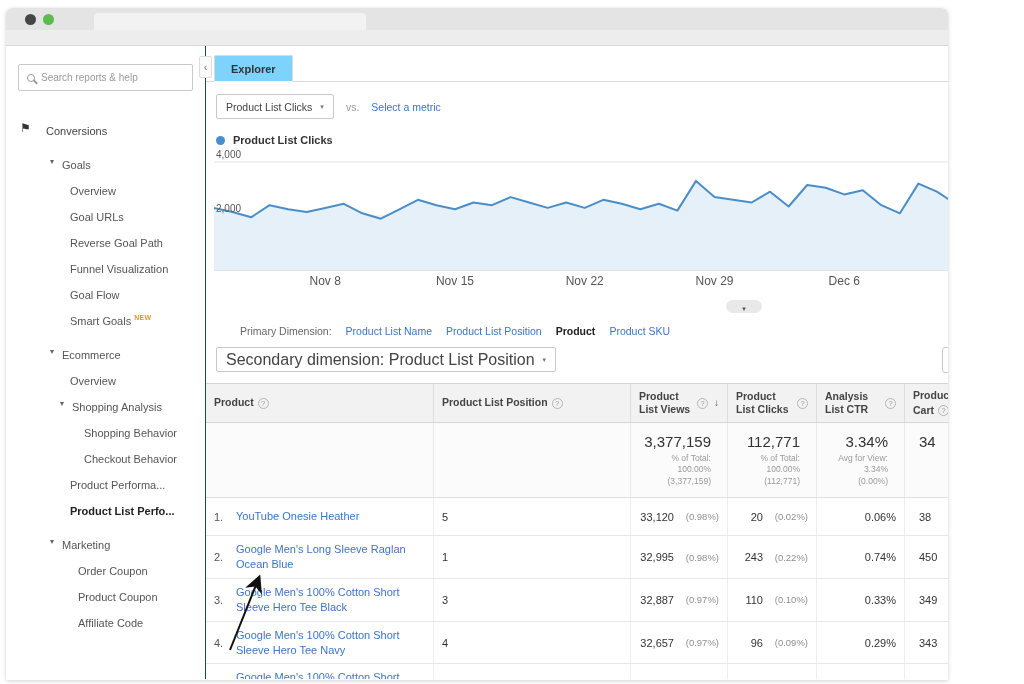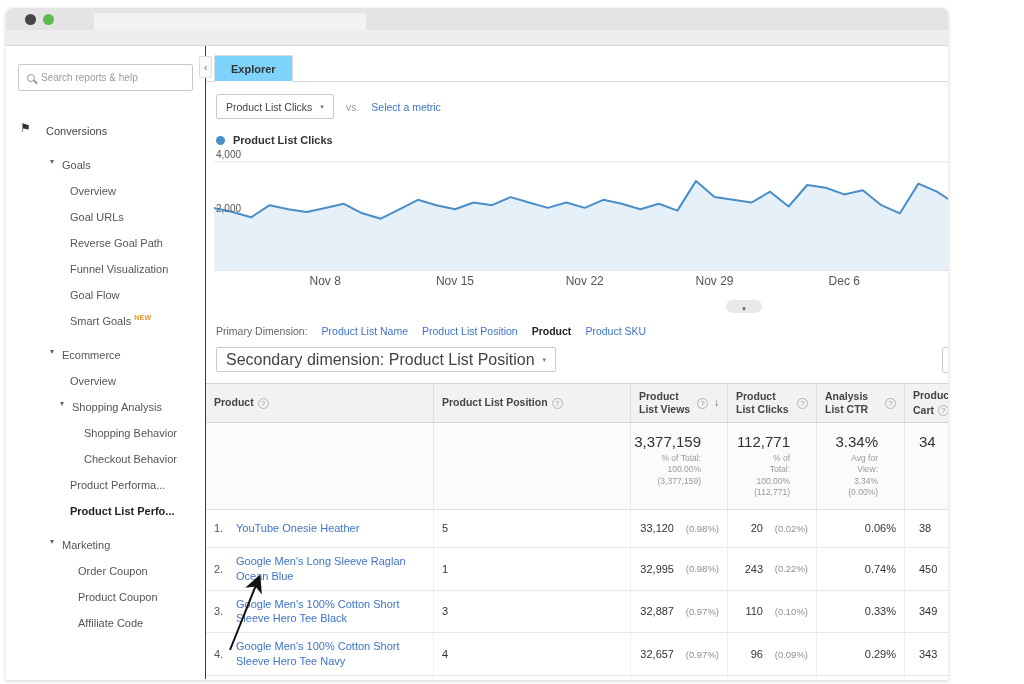--- a/index.html
+++ b/index.html
@@ -64,21 +64,21 @@
   .chart{position:relative; margin:6px 0 0 8px; height:146px;}
   .chart svg{position:absolute; left:0; top:0;}
   .y-labels span{position:absolute; left:2px; font-size:10px; color:#555;}
   .x-labels span{position:absolute; top:122px; width:50px; text-align:center; font-size:12px; color:#555;}
 
   .chart-footer{height:17px; position:relative;}
   .expander{position:absolute; left:520px; top:2px; width:36px; height:13px; background:#e9e9e9; border-radius:7px; text-align:center; line-height:12px; cursor:pointer;}
   .expander span{font-size:7px; color:#555;}
 
   .dims{display:flex; align-items:center; gap:14px; margin:10px 0 0 10px; font-size:10.5px;}
-  .dims-label{color:#666;}
+  .dims-label{color:#666;margin-left:24px;}
   .dim.active{color:#222; font-weight:bold; cursor:default;}
 
   .secondary-row{position:relative; margin:10px 0 0 10px; height:26px;}
   .mini-search{position:absolute; right:-66px; top:0; width:72px; height:26px; border:1px solid #c9c9c9; border-radius:3px; background:#fff;}
 
   
   .gtable{width:790px; margin-top:10px; font-size:11px; color:#333;}
   .thead{display:flex; background:#f2f2f2; border-top:1px solid #d5d5d5; border-bottom:1px solid #d5d5d5; min-height:40px;}
   .th{display:flex; align-items:center; gap:4px; padding:5px 8px; font-size:10.5px; font-weight:bold; color:#444; line-height:1.25;}
   .th + .th{border-left:1px solid #ddd;}
@@ -88,21 +88,21 @@
   .two-line .l2{display:flex; align-items:center; gap:4px;}
 
   .c-product{width:227px;}
   .c-pos{width:197px;}
   .c-views{width:97px;}
   .c-clicks{width:89px;}
   .c-ctr{width:88px;}
   .c-cart{width:92px;}
 
   .tsummary{display:flex; background:#fbfbfb; border-bottom:1px solid #e0e0e0; min-height:70px;}
-  .tsummary .td{padding:10px 26px;}
+  .tsummary .td{padding:10px 16px;}
   .tsummary .td + .td{border-left:1px solid #e8e8e8;}
   .sum-cell{display:flex; flex-direction:column; align-items:flex-end;}
   .sum-val{font-size:15px; color:#333;}
   .sum-sub{margin-top:3px; font-size:8.5px; color:#999; text-align:right; max-width:82px; line-height:1.35;}
   .sum-left{align-items:flex-start; padding-left:14px !important;}
 
   .trow{display:flex; border-bottom:1px solid #e8e8e8; min-height:38px; background:#fff;}
   .trow .td{display:flex; align-items:center; padding:6px 8px;}
   .trow .td + .td{border-left:1px solid #eee;}
   .rank{width:22px; color:#555; flex-shrink:0;}

